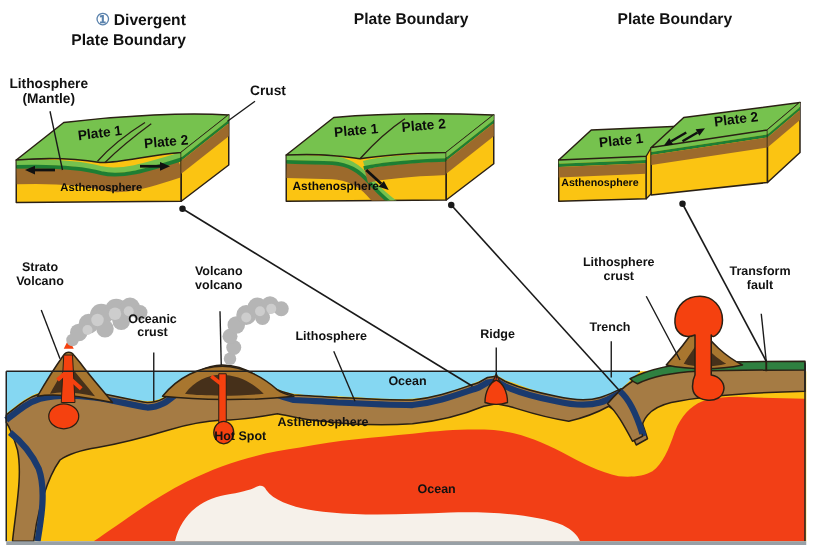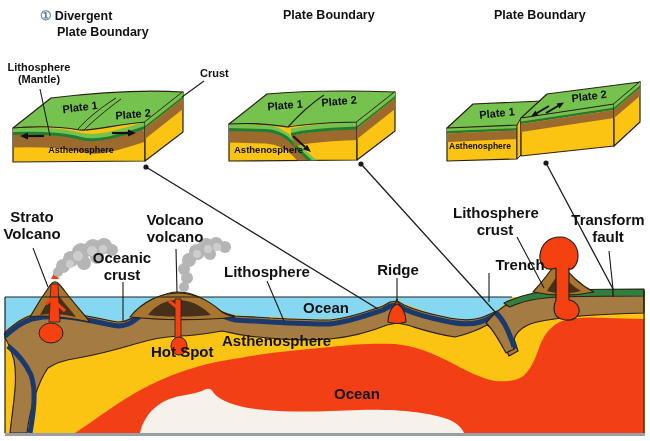--- a/index.html
+++ b/index.html
@@ -1,22 +1,22 @@
 <!DOCTYPE html>
 <html><head>
 <meta charset="utf-8">
 <style>
   html,body{margin:0;padding:0;background:#fff;}
   #stage{position:relative;width:650px;height:441px;background:#ffffff;overflow:hidden;
          font-family:"Liberation Sans", sans-serif;}
   #art{position:absolute;left:0;top:0;}
-  .lbl{position:absolute;color:#111;font-weight:bold;font-size:15px;line-height:1.12;
+  .lbl{position:absolute;color:#111;font-weight:bold;font-size:10px;line-height:1.12;
        text-align:center;white-space:nowrap;}
   .lbl.left{text-align:left;}
-  .heading{position:absolute;font-size:12.5px;font-weight:bold;color:#111;line-height:1.25;}
+  .heading{position:absolute;font-size:12.5px;font-weight:bold;color:#111;line-height:1.25;text-align:right;}
   .heading .l2{padding-left:17px;}
   .circ{color:#5b83ad;font-size:13px;margin-right:3px;}
   .plate{position:absolute;font-size:11px;font-weight:bold;color:#0b0b0b;text-align:center;}
   .blkast{position:absolute;font-size:9px;font-weight:bold;color:#0b0b0b;}
 </style>
 </head>
 <body>
 
 <div id="stage">
 
@@ -284,21 +284,21 @@
   <div>Volcano</div>
   <div>volcano</div>
 </div>
 <div class="lbl" style="left:92px;top:250px;width:60px;text-align:center;">
   <div>Oceanic</div>
   <div>crust</div>
 </div>
 <div class="lbl" style="left:224px;top:264px;width:82px;">Lithosphere</div>
 <div class="lbl" style="left:302px;top:300px;width:48px;">Ocean</div>
 <div class="lbl" style="left:374px;top:262px;width:48px;">Ridge</div>
-<div class="lbl" style="left:463px;top:257px;width:50px;margin-left:32px;">Trench</div>
+<div class="lbl" style="left:463px;top:257px;width:50px;">Trench</div>
 <div class="lbl" style="left:453px;top:205px;width:84px;">
   <div>Lithosphere</div>
   <div>crust</div>
 </div>
 <div class="lbl" style="left:570px;top:212px;width:76px;">
   <div>Transform</div>
   <div>fault</div>
 </div>
 <div class="lbl" style="left:151px;top:344px;width:62px;text-align:right;">Hot Spot</div>
 <div class="lbl left" style="left:222px;top:333px;width:100px;">Asthenosphere</div>

